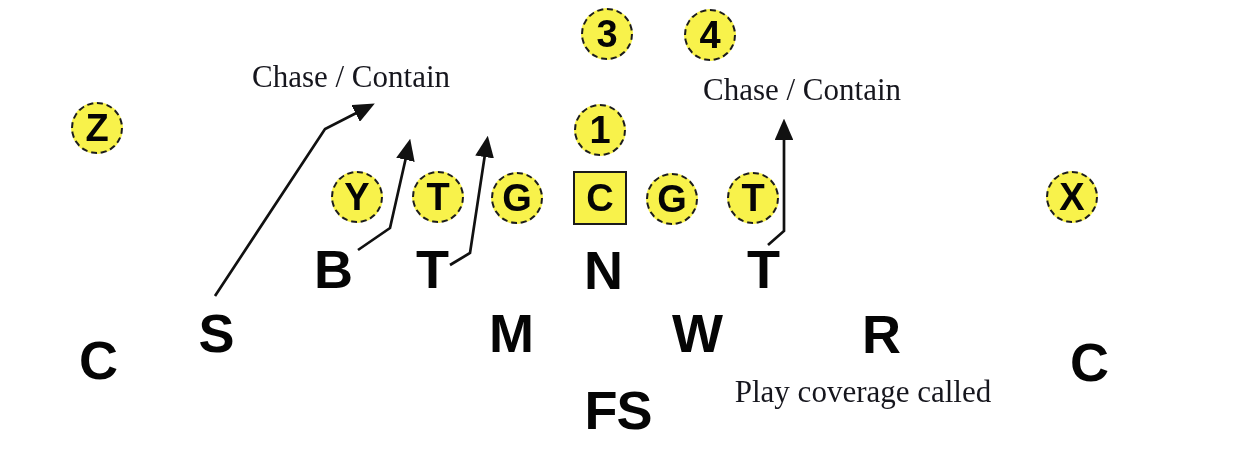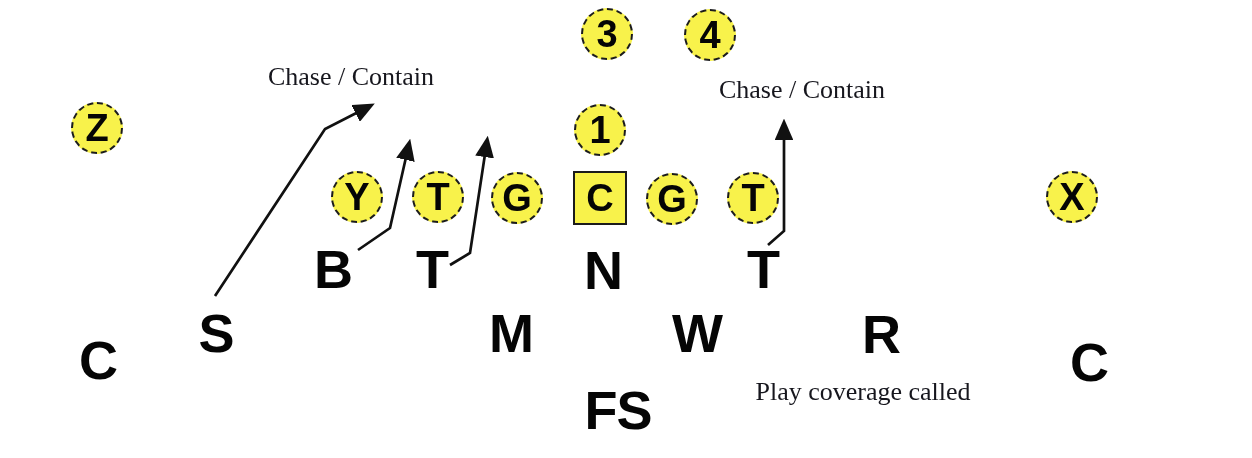--- a/index.html
+++ b/index.html
@@ -50,21 +50,21 @@
     font-size: 38px;
   }
   .player.letter {
     font-size: 54px;
     letter-spacing: -1px;
   }
   .annotation {
     position: absolute;
     transform: translate(-50%, -50%);
     font-family: "Liberation Serif", serif;
-    font-size: 26px;
+    font-size: 31px;
     color: var(--text, #16161d);
     white-space: nowrap;
   }
 </style>
 </head>
 <body>
 
 <div class="stage" style="--bg: #ffffff; --fill: #f8f24b; --border: #1b1b1b; --letter: #050505; --arrow: #111111; --text: #16161d;">
   <svg class="arrow-layer" id="arrow-layer" viewBox="0 0 1252 458" xmlns="http://www.w3.org/2000/svg">
     <defs>

